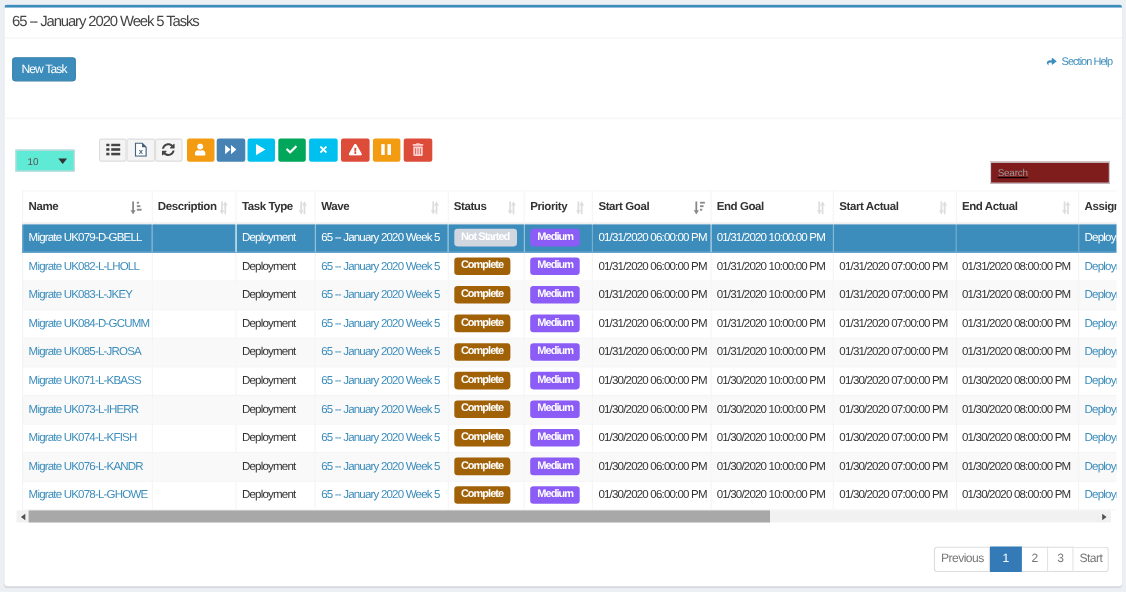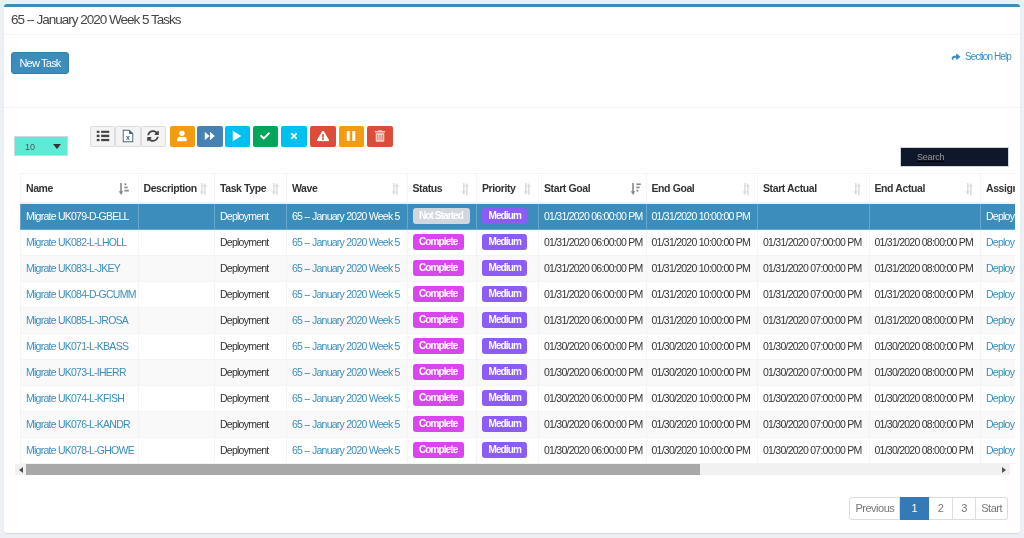--- a/index.html
+++ b/index.html
@@ -24,25 +24,25 @@
 
 #twrap { position:absolute; left:16px; top:165.5px; width:995px; overflow:hidden; }
 table { border-collapse:collapse; table-layout:fixed; width:1080px; font-size:10.5px; color:#333; letter-spacing:-0.75px; }
 th { font-size:10.5px; text-align:left; font-weight:bold; color:#333; letter-spacing:-0.4px; border:1px solid #f4f4f4; border-bottom:2px solid #f0f0f0; height:30px; padding:0 5px; position:relative; white-space:nowrap; }
 td { border:1px solid #f4f4f4; height:26px; padding:0 5px; white-space:nowrap; overflow:hidden; }
 tr.odd td { background:#f9f9f9; }
 tr.sel td { background:#3c8dbc; color:#fff; border-color:#6aa7cc;margin-left:20px; }
 a.lnk { color:#3c8dbc; text-decoration:none; }
 .badge { display:inline-block; height:16px; line-height:16px; padding:0 6.5px; border-radius:3px; color:#fff; font-size:10px; font-weight:bold; letter-spacing:-0.9px; }
 .b-gray { background:#d2d6de; }
-.b-green { background:#d946ef; }
+.b-green { background:#a16207; }
 .b-gold { background:#8b5cf6; }
 .sic { position:absolute; right:5px; top:9px; }
 
-#search { position:absolute; right:11px; top:140px; width:109px; height:20px; border:1px solid #d2d6de; font-size:9px; padding-left:16px; background:#0f172a;text-decoration:underline; }
+#search { position:absolute; right:11px; top:140px; width:109px; height:20px; border:1px solid #d2d6de; font-size:9px; padding-left:6px; background:#7f1d1d;text-decoration:underline; }
 #search .ph { line-height:19px; color:#999; letter-spacing:-0.2px; }
 
 #sbar { position:absolute; left:11px; top:457px; width:995px; height:11px; background:#f1f1f1; }
 #sbar .thumb { position:absolute; left:11px; top:0; width:674px; height:11px; background:#a8a8a8; }
 .sarr { position:absolute; top:2.5px; width:0; height:0; border-top:3px solid transparent; border-bottom:3px solid transparent; }
 
 #info { position:absolute; left:10.5px; top:474.5px; font-size:11px; color:#333; letter-spacing:-0.85px; }
 #info span { margin-left:12px; }
 #pager { position:absolute; right:12px; top:490px; height:23px; font-size:11px; letter-spacing:-0.5px;margin-left:10px; }
 #pager .pg { float:left; height:23px; line-height:21px; padding:0 5px; border:1px solid #ddd; border-left:none; color:#777; background:#fff; text-align:center; }

